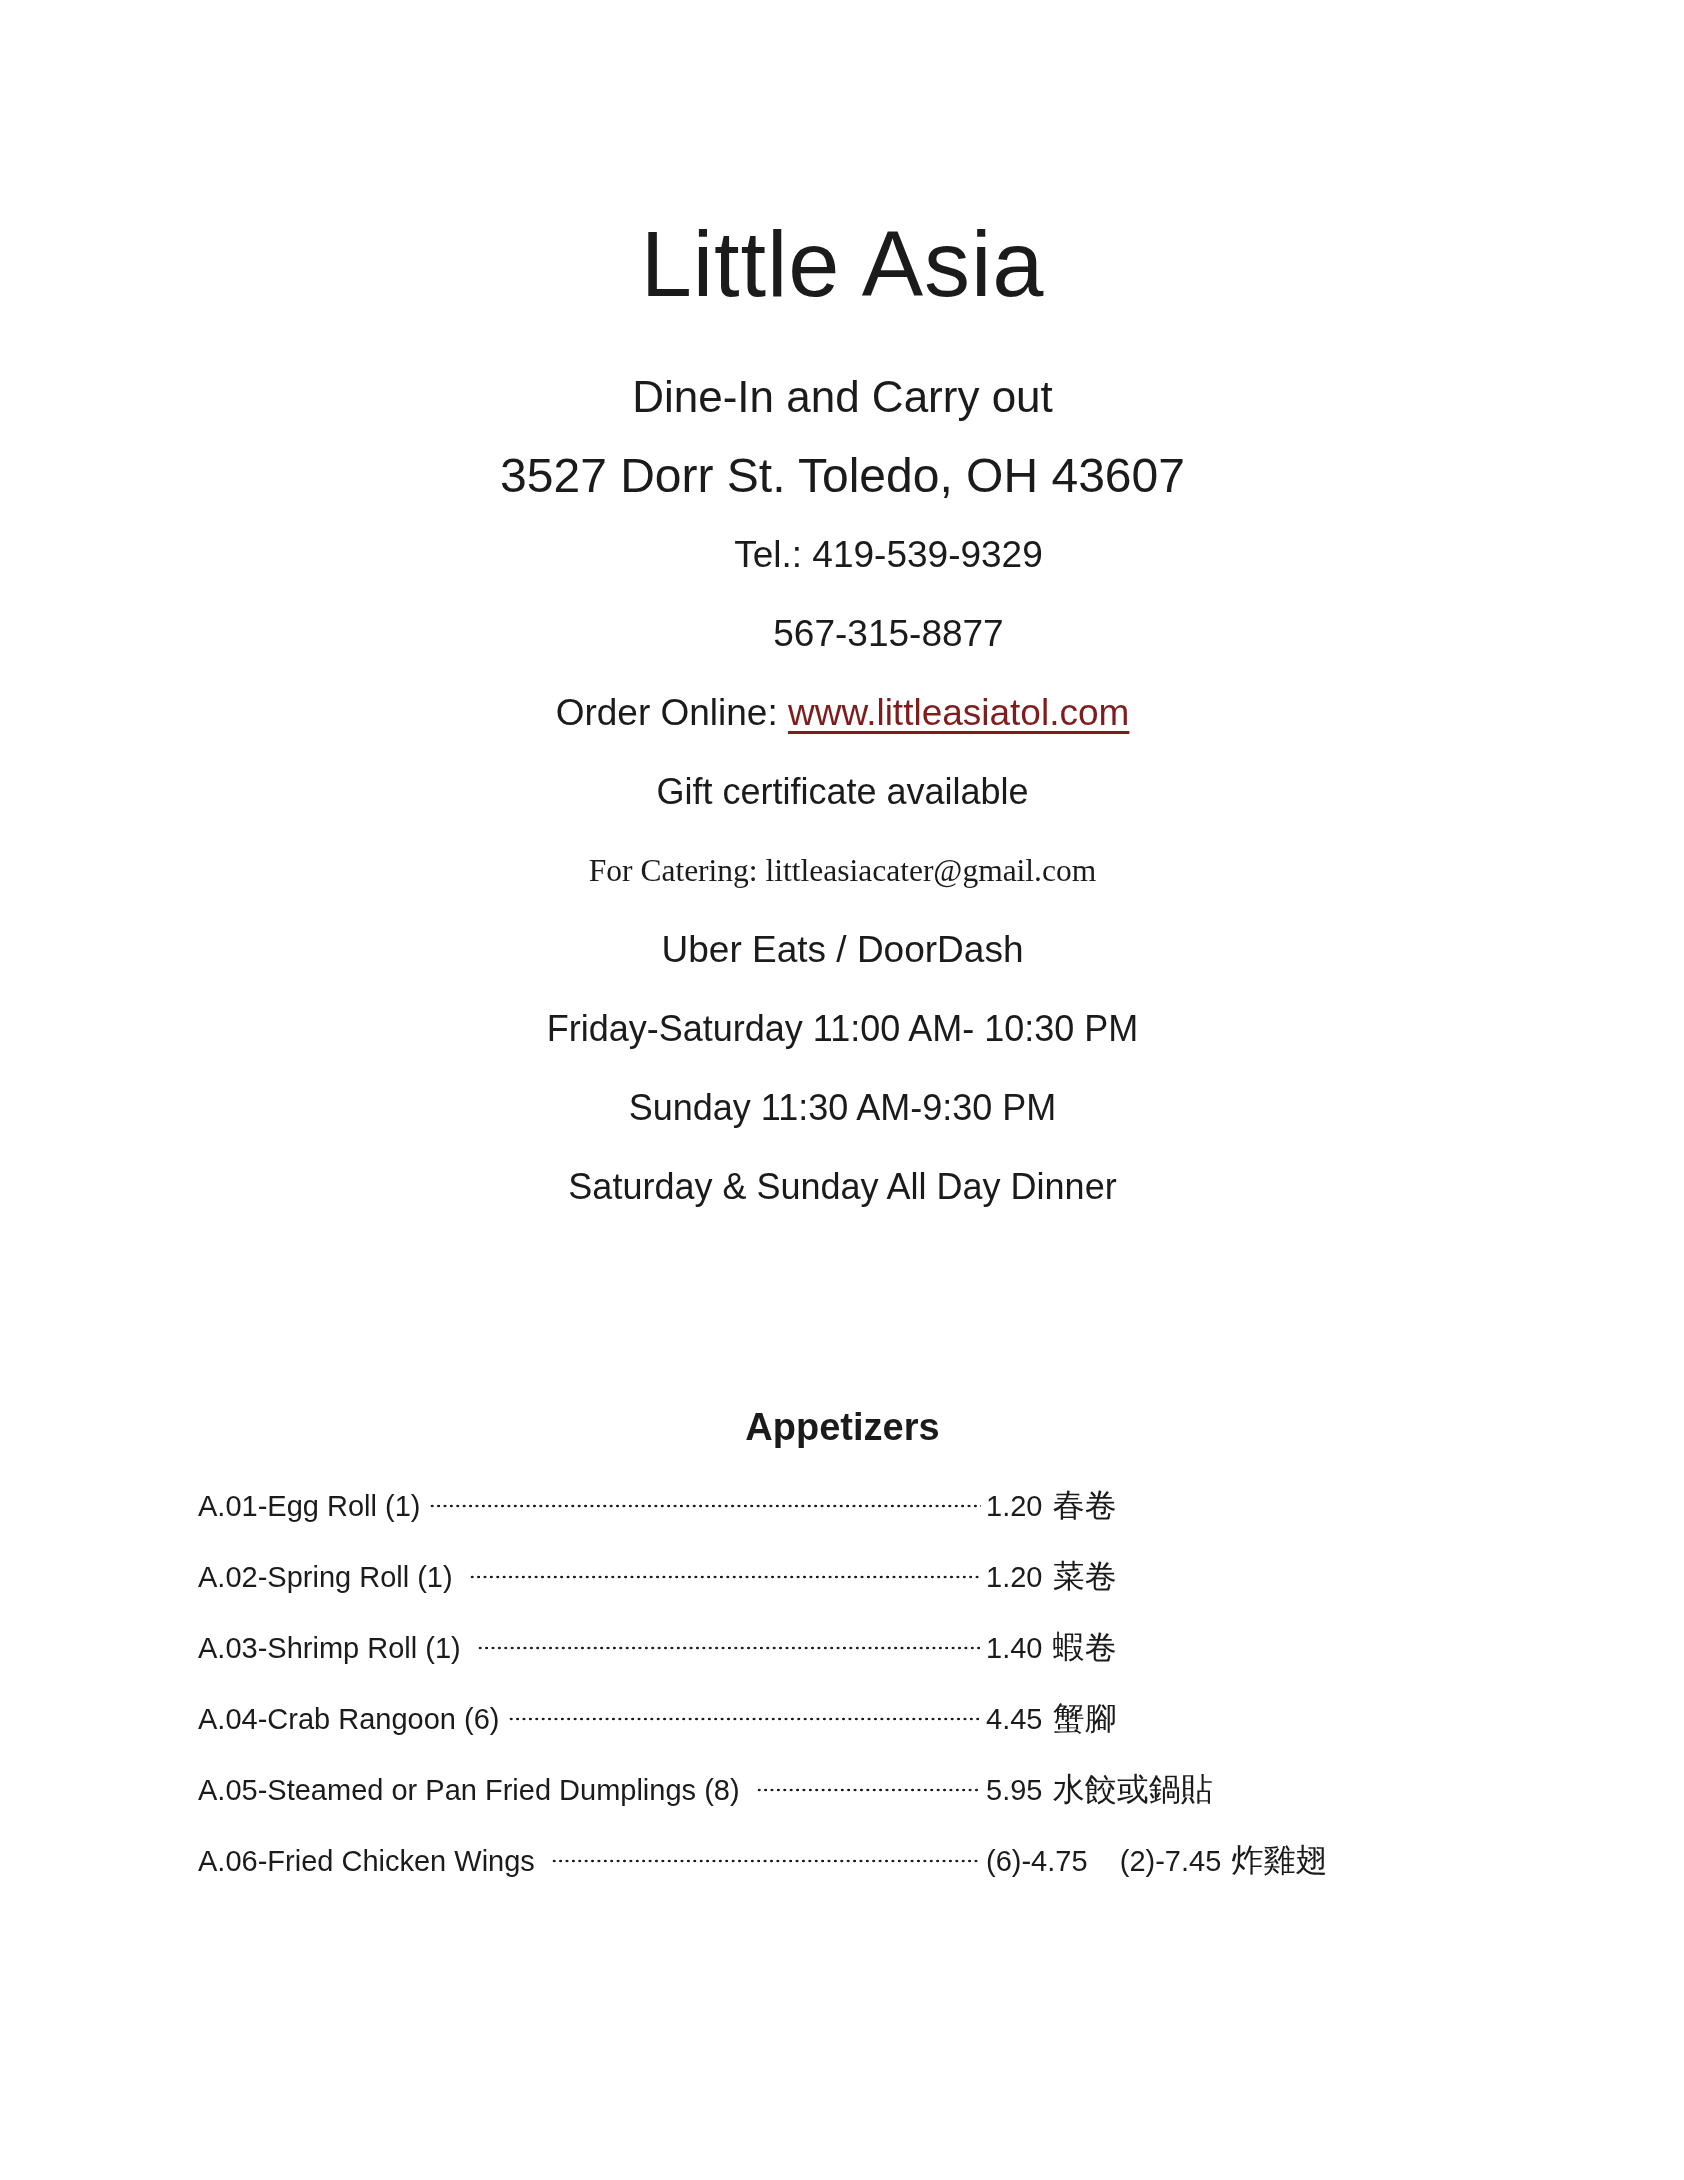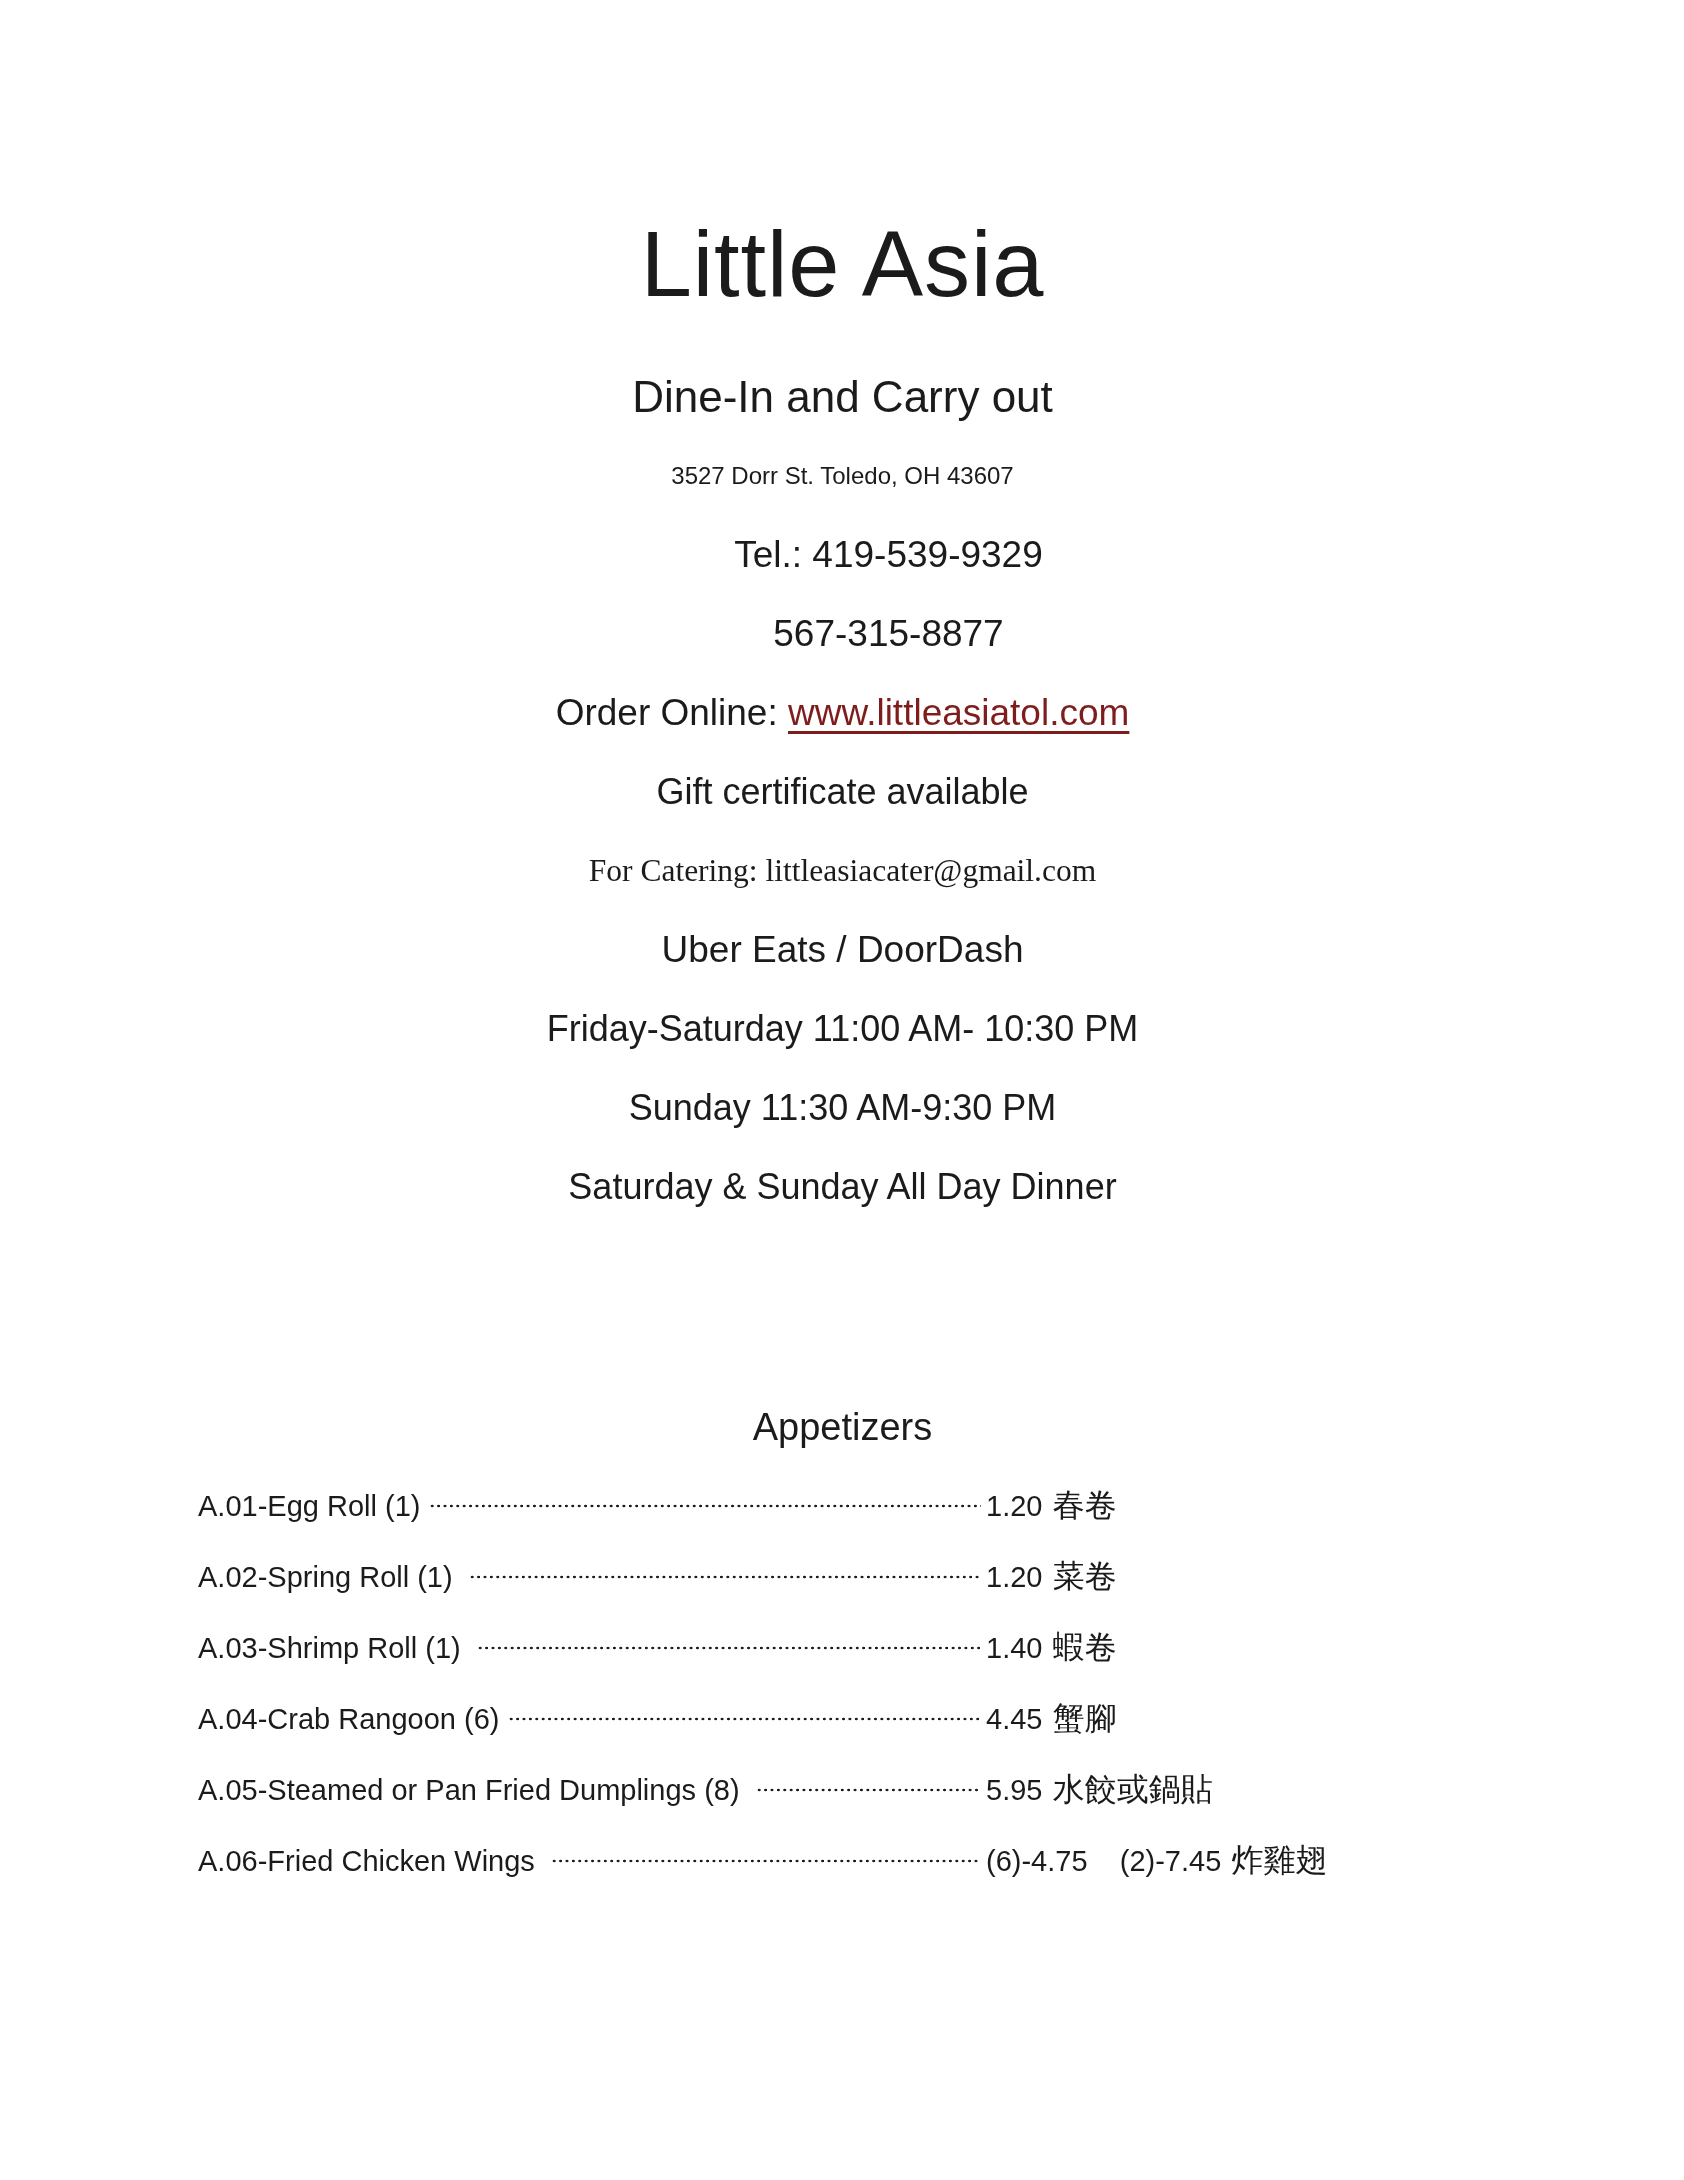--- a/index.html
+++ b/index.html
@@ -21,39 +21,39 @@
     text-align: center;
     letter-spacing: 0.9px;
   }
   .line {
     margin: 0;
     line-height: 79px;
     text-align: center;
     font-weight: 400;
   }
   .subtitle   { font-size: 44px; }
-  .address    { font-size: 24px; }
+  .address    { font-size: 48px; }
   .phone      { font-size: 37px; }
   .shift      { position: relative; left: 46px; }
   .order      { font-size: 37px; }
   .gift       { font-size: 36px; }
   .catering   { font-size: 31.5px; font-family: Liberation Serif, serif; }
   .uber       { font-size: 37px; }
   .hours      { font-size: 36px; }
   .link {
     color: #7f1d1d;
     text-decoration: underline;
     text-decoration-thickness: 2.6px;
     text-underline-offset: 6px;
   }
   .section-title {
     margin: 162px 0 2.6px 0;
     font-size: 38px;
     line-height: 79px;
-    font-weight: 400;
+    font-weight: 700;
     text-align: center;
   }
   .item-row {
     display: flex;
     align-items: baseline;
     margin-left: 198px;
     margin-right: 102px;
     line-height: 70px;
     font-size: 29px;
   }

